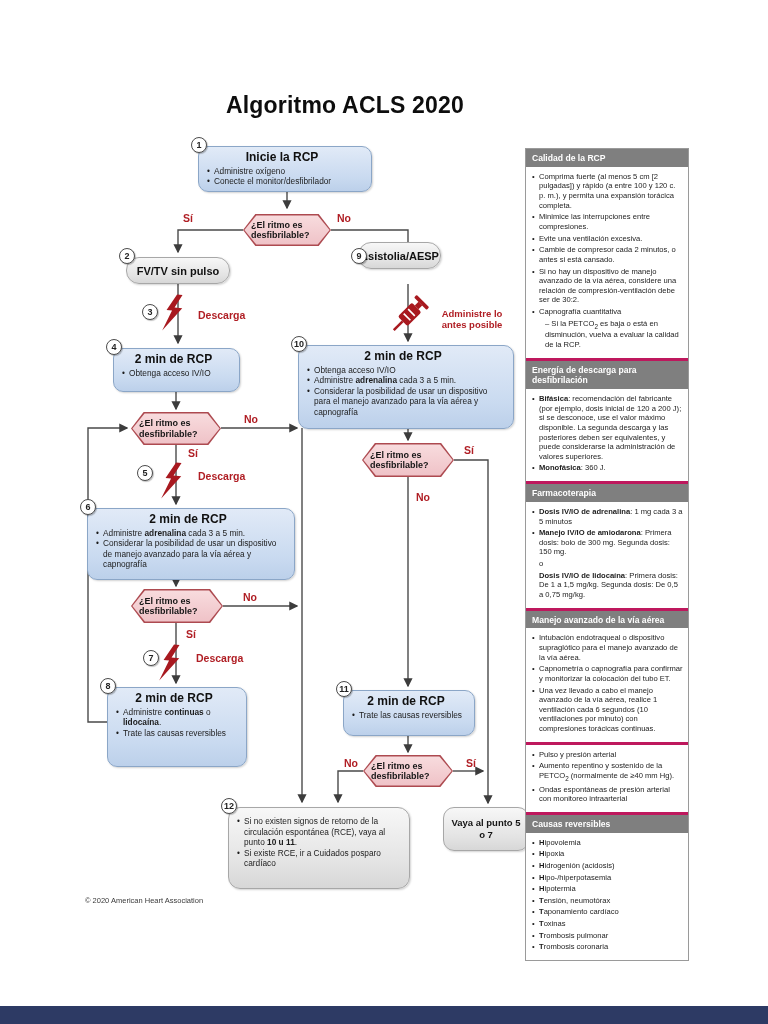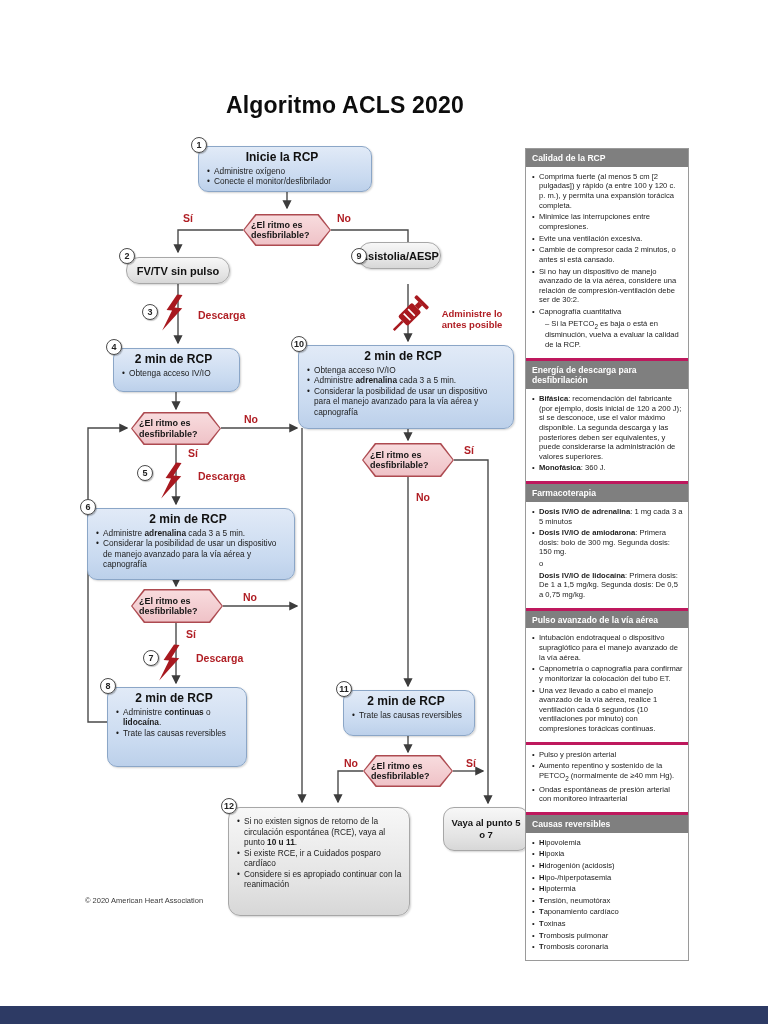--- a/index.html
+++ b/index.html
@@ -227,25 +227,24 @@
 <div class="abs numcircle" style="left:336px;top:681px;">11</div>
 
 <div class="abs hex" style="left:363px;top:755px;width:90px;height:32px;">
   <div class="hex-border"></div>
   <div class="hex-fill"></div>
   <div class="hex-text">¿El ritmo es desfibrilable?</div>
 </div>
 <div class="abs redlabel" style="left:344px;top:757px;">No</div>
 <div class="abs redlabel" style="left:466px;top:757px;">Sí</div>
 
-<div class="abs greybox" style="left:228px;top:807px;width:182px;height:109px;border-radius:12px;padding-top:8px;">
+<div class="abs greybox" style="left:228px;top:807px;width:182px;height:82px;border-radius:12px;padding-top:8px;">
   <ul class="fc-bullets">
       <li>Si no existen signos de retorno de la circulación espontánea (RCE), vaya al punto <b>10 u 11</b>.</li>
       <li>Si existe RCE, ir a Cuidados posparo cardíaco</li>
-      <li>Considere si es apropiado continuar con la reanimación</li>
     </ul>
 </div>
 <div class="abs numcircle" style="left:221px;top:798px;">12</div>
 
 <div class="abs greybox goto-box" style="left:443px;top:807px;width:86px;height:44px;border-radius:11px;">
   <span>Vaya al punto 5 o 7</span>
 </div>
 
 <div class="abs copyright">© 2020 American Heart Association</div>
 
@@ -271,28 +270,28 @@
           <li><b>Bifásica</b>: recomendación del fabricante (por ejemplo, dosis inicial de 120 a 200 J); si se desconoce, use el valor máximo disponible. La segunda descarga y las posteriores deben ser equivalentes, y puede considerarse la administración de valores superiores.</li>
           <li><b>Monofásica</b>: 360 J.</li>
         </ul>
       </div>
     </section>
     <section class="sb-section">
       <div class="sb-head">Farmacoterapia</div>
       <div class="sb-body">
         <ul class="sb-list">
           <li><b>Dosis IV/IO de adrenalina</b>: 1 mg cada 3 a 5 minutos</li>
-          <li><b>Dosis IV/IO de amiodarona</b>: Primera dosis: bolo de 300 mg. Segunda dosis: 150 mg.</li>
+          <li><b>Manejo IV/IO de amiodarona</b>: Primera dosis: bolo de 300 mg. Segunda dosis: 150 mg.</li>
           <li class="plain">o</li>
           <li class="plain"><b>Dosis IV/IO de lidocaína</b>: Primera dosis: De 1 a 1,5 mg/kg. Segunda dosis: De 0,5 a 0,75 mg/kg.</li>
         </ul>
       </div>
     </section>
     <section class="sb-section">
-      <div class="sb-head">Pulso avanzado de la vía aérea</div>
+      <div class="sb-head">Manejo avanzado de la vía aérea</div>
       <div class="sb-body">
         <ul class="sb-list">
           <li>Intubación endotraqueal o dispositivo supraglótico para el manejo avanzado de la vía aérea.</li>
           <li>Capnometría o capnografía para confirmar y monitorizar la colocación del tubo ET.</li>
           <li>Una vez llevado a cabo el manejo avanzado de la vía aérea, realice 1 ventilación cada 6 segundos (10 ventilaciones por minuto) con compresiones torácicas continuas.</li>
         </ul>
       </div>
     </section>
     <section class="sb-section">
       <div class="sb-body">

